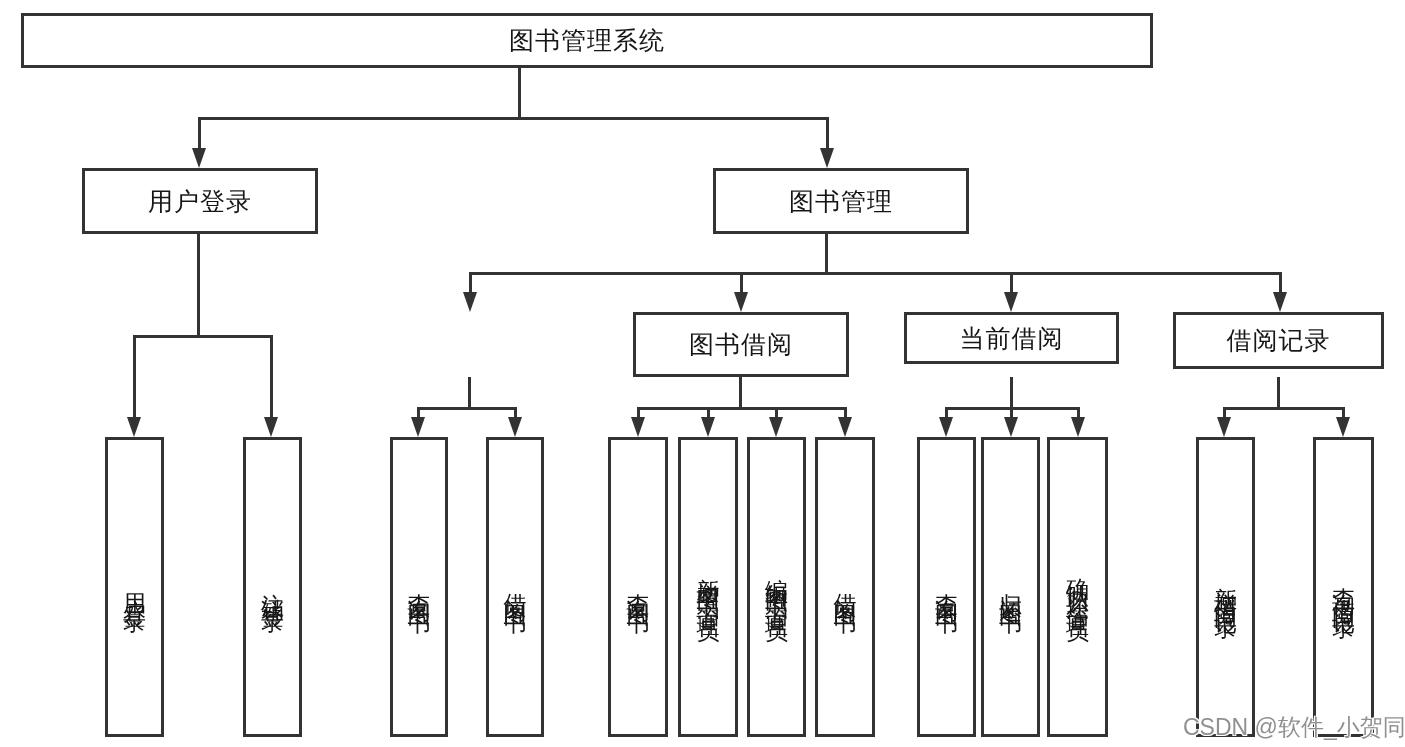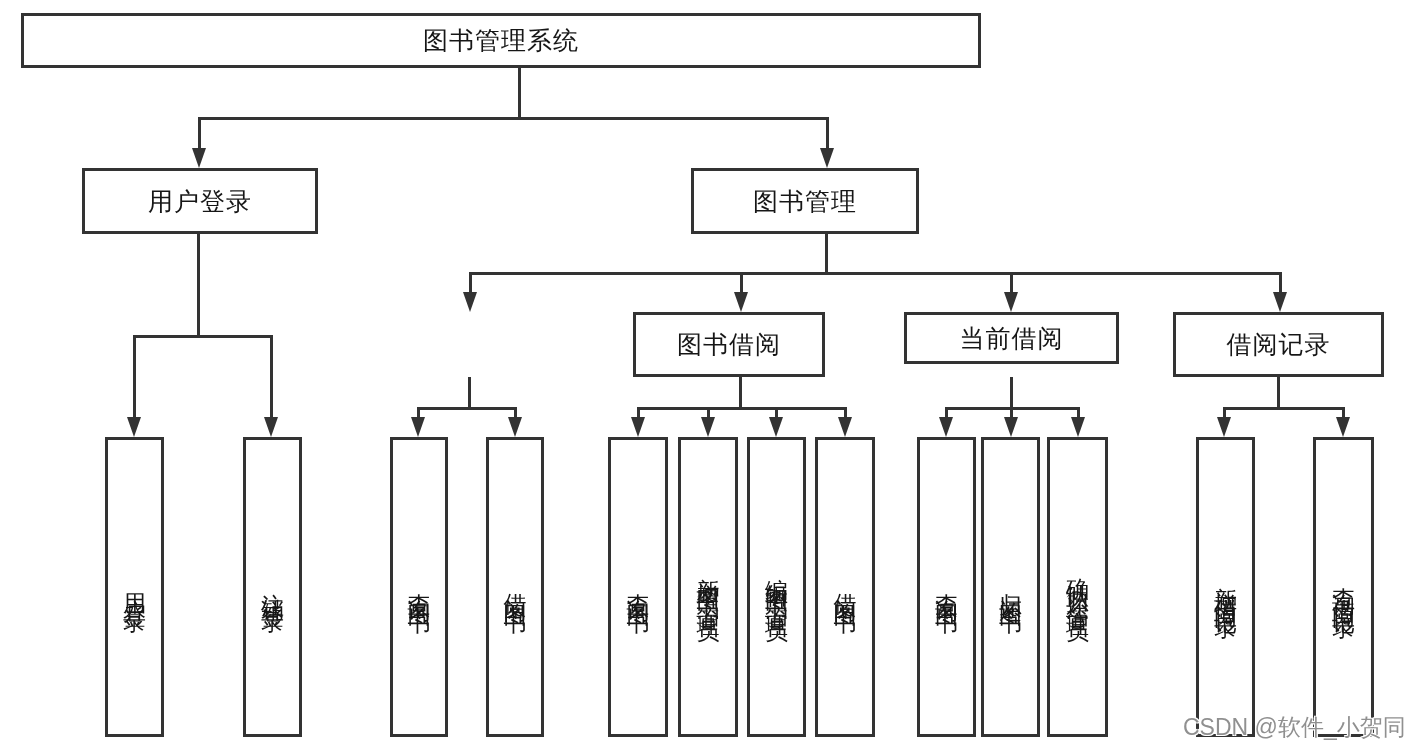--- a/index.html
+++ b/index.html
@@ -46,38 +46,38 @@
     position:absolute;left:1183px;top:712px;
     font-size:23px;color:#909090;white-space:nowrap;z-index:10;
     text-shadow:1px 1px 0 #fff,-1px -1px 0 #fff,1px -1px 0 #fff,-1px 1px 0 #fff;
   }
 </style>
 </head>
 <body>
 
 <div id="canvas">
 
-  <div class="node" style="left:21px;top:13px;width:960px;height:55px">
+  <div class="node" style="left:21px;top:13px;width:1132px;height:55px">
     <span>图书管理系统</span>
   </div>
 
   <div class="node" style="left:82px;top:168px;width:236px;height:66px">
     <span>用户登录</span>
   </div>
-  <div class="node" style="left:691px;top:168px;width:228px;height:66px">
+  <div class="node" style="left:713px;top:168px;width:256px;height:66px">
     <span>图书管理</span>
   </div>
 
-  <div class="node" style="left:633px;top:312px;width:192px;height:65px">
+  <div class="node" style="left:633px;top:312px;width:216px;height:65px">
     <span>图书借阅</span>
   </div>
   <div class="node" style="left:904px;top:312px;width:215px;height:52px">
     <span>当前借阅</span>
   </div>
-  <div class="node" style="left:1173px;top:312px;width:211px;height:65px">
+  <div class="node" style="left:1173px;top:312px;width:211px;height:57px">
     <span>借阅记录</span>
   </div>
 
   <div class="node leaf" style="left:105px;top:437px;width:59px;height:300px">
     <span class="vtext">用户登录</span>
   </div>
   <div class="node leaf" style="left:243px;top:437px;width:59px;height:300px">
     <span class="vtext">注销登录</span>
   </div>
 

